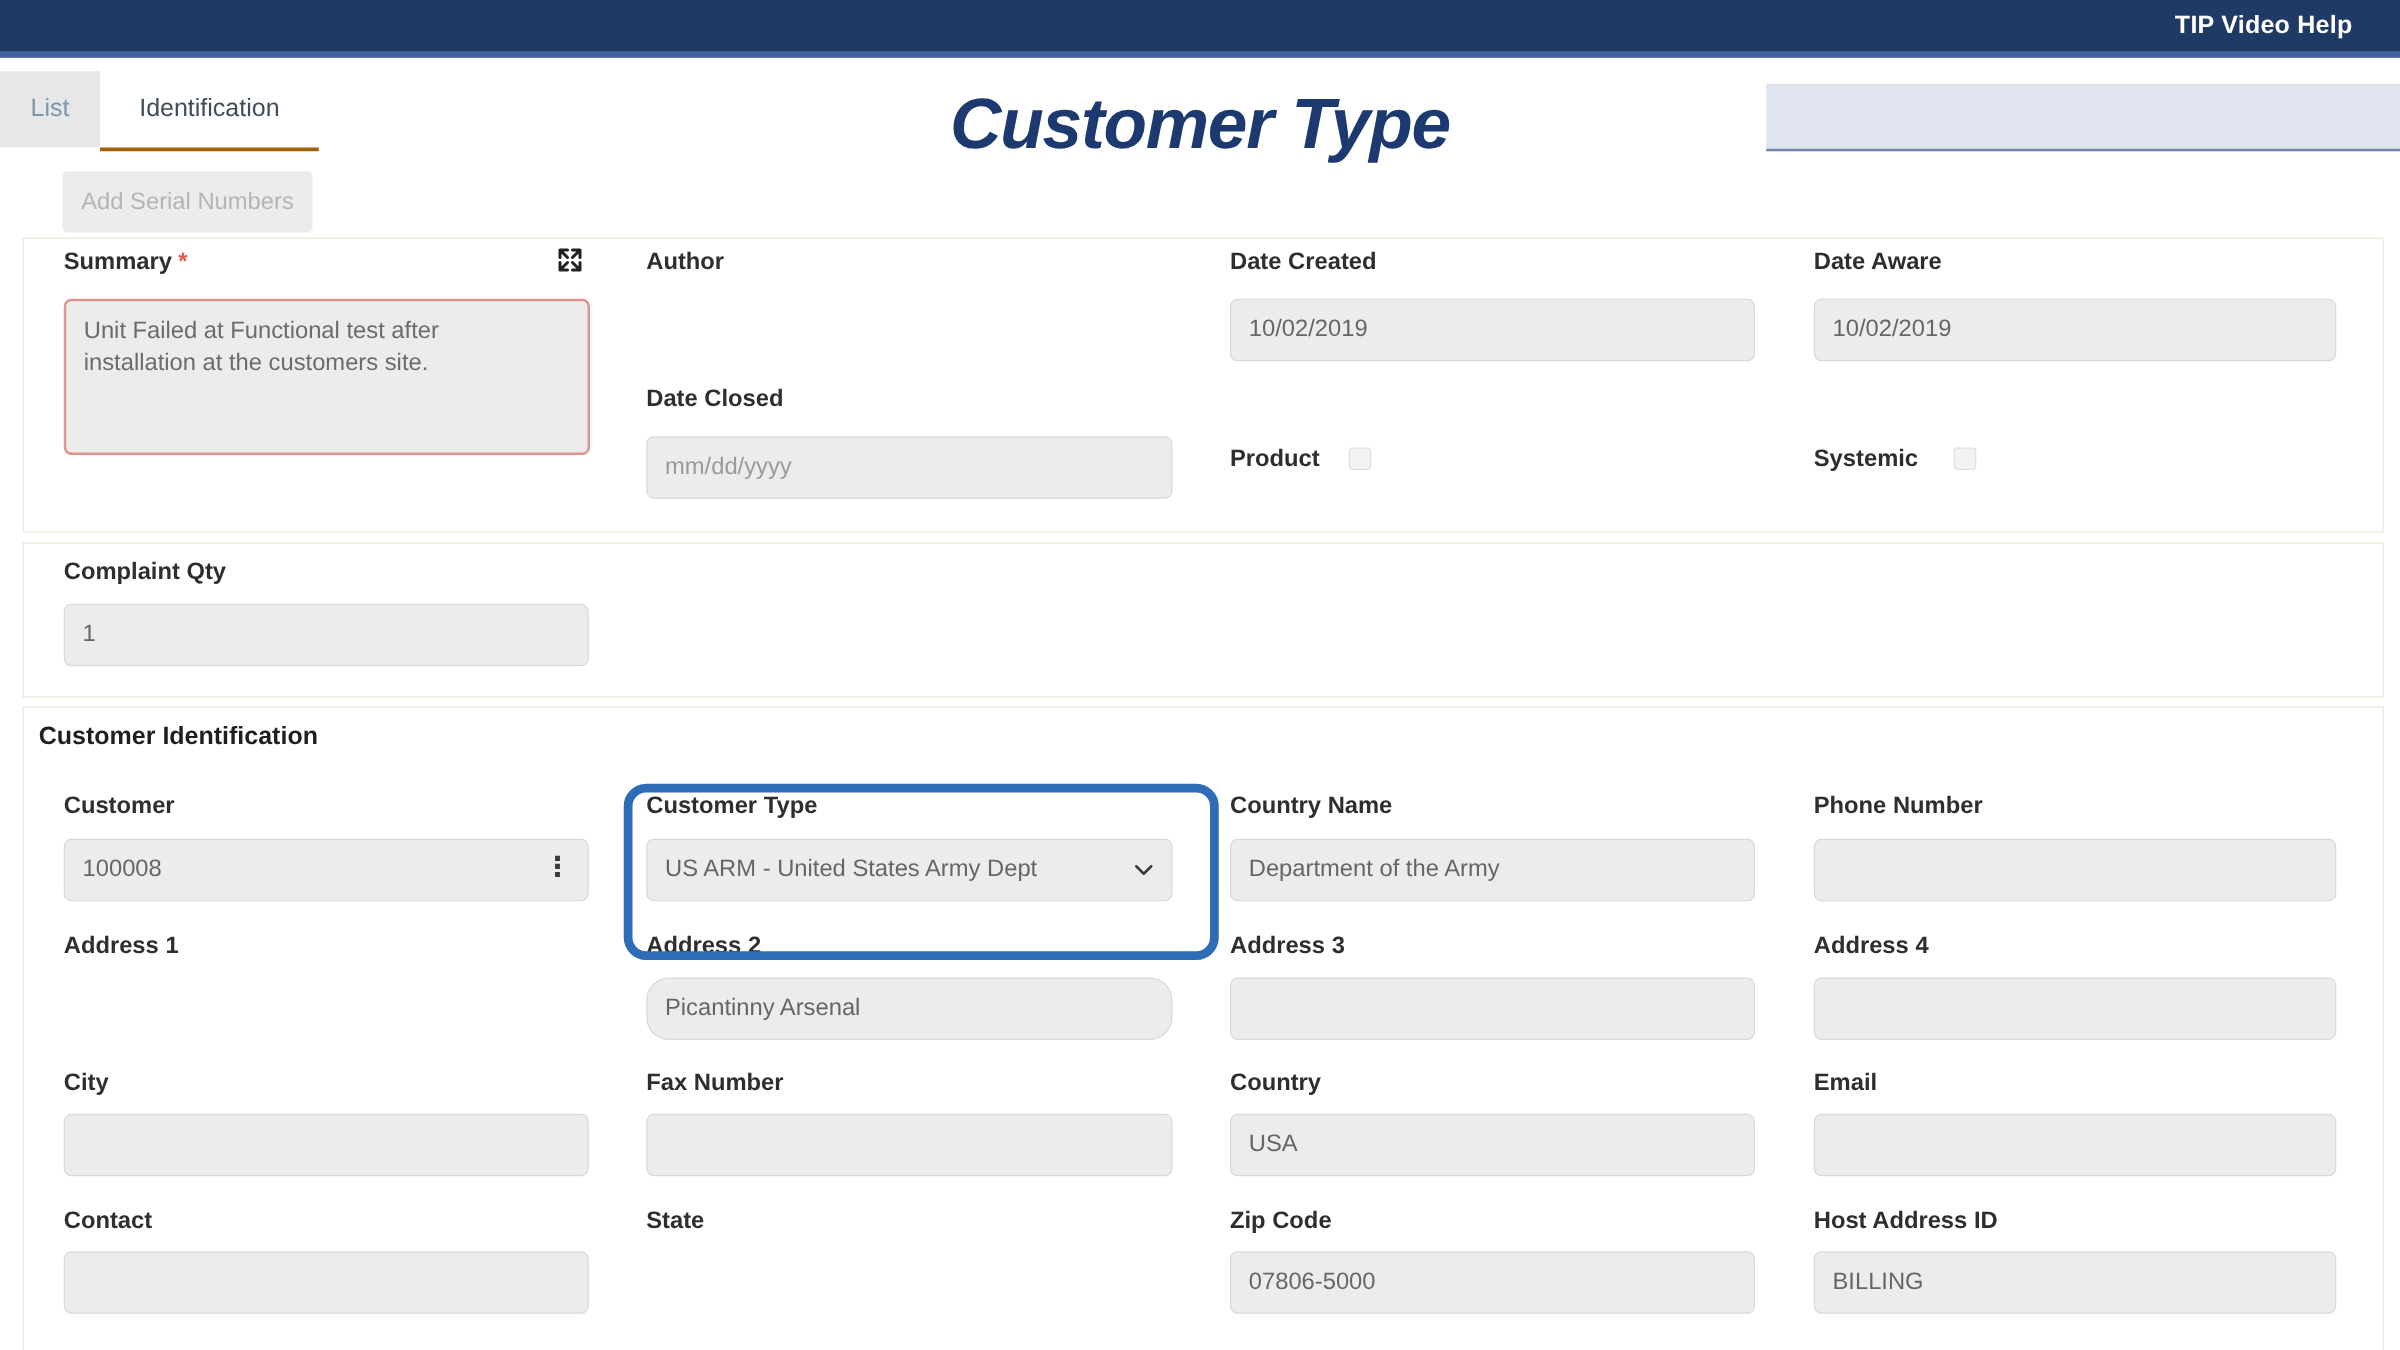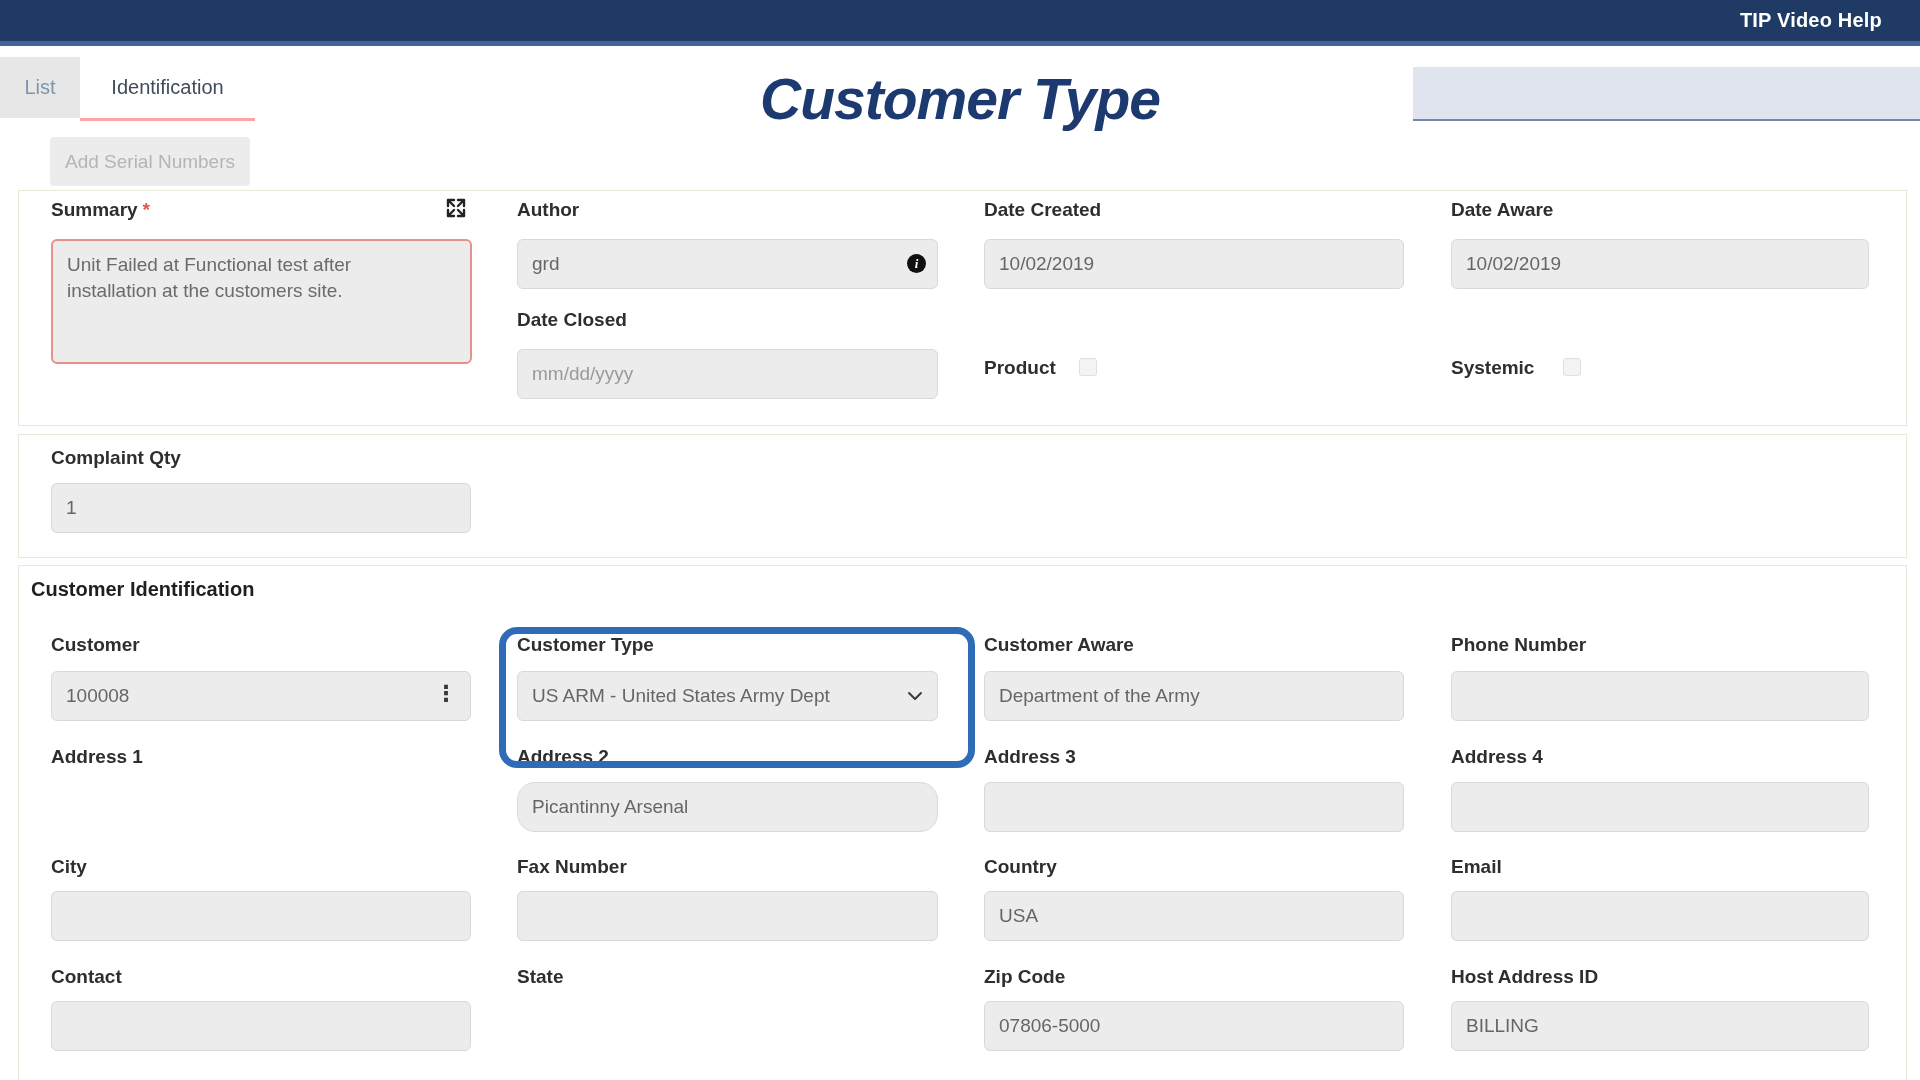--- a/index.html
+++ b/index.html
@@ -21,21 +21,21 @@
   
   .tab-list{
     position:absolute;left:0;top:57px;width:80px;height:61px;
     background:#e7e7e7;display:flex;align-items:center;justify-content:center;
     color:#7d96ad;font-size:20px;cursor:pointer;
   }
   .tab-ident{
     position:absolute;left:80px;top:57px;width:175px;height:61px;
     background:#ffffff;display:flex;align-items:center;justify-content:center;
     color:#3f4c5a;font-size:20px;cursor:pointer;
-    border-bottom:3px solid #fca5a5;
+    border-bottom:3px solid #a16207;
   }
   
   .page-title{
     position:absolute;left:700px;top:66px;width:520px;text-align:center;
     font-size:57px;font-weight:800;font-style:italic;color:#1d3a70;letter-spacing:-1px;
   }
   
   .tr-strip{
     position:absolute;left:1413px;top:67px;width:507px;height:52px;
     background:#dfe4ef;border-bottom:2px solid #7388ad;
@@ -127,24 +127,20 @@
     <svg width="26" height="26" viewBox="0 0 26 26" fill="none" stroke="#222222" stroke-width="2.4" stroke-linecap="round" stroke-linejoin="round">
       <path d="M11 11 L5 5 M5 11 L5 5 L11 5"></path>
       <path d="M15 11 L21 5 M15 5 L21 5 L21 11"></path>
       <path d="M11 15 L5 21 M5 15 L5 21 L11 21"></path>
       <path d="M15 15 L21 21 M21 15 L21 21 L15 21"></path>
     </svg>
   </button>
   <textarea class="field summary-area" style="left: 32px; top: 48px; width: 421px; height: 125px;">Unit Failed at Functional test after installation at the customers site.</textarea>
 
   <div class="lbl" style="left:498px;top:8px;">Author</div>
-  <div class="field-wrap" style="left:498px;top:48px;width:421px;height:50px;">
-    <input class="field" value="grd" style="">
-    <span class="info-badge">i</span>
-  </div>
 
   <div class="lbl" style="left:965px;top:8px;">Date Created</div>
   <input class="field" style="left: 965px; top: 48px; width: 420px;" value="10/02/2019">
 
   <div class="lbl" style="left:1432px;top:8px;">Date Aware</div>
   <input class="field" style="left: 1432px; top: 48px; width: 418px;" value="10/02/2019">
 
   <div class="lbl" style="left:498px;top:118px;">Date Closed</div>
   <input class="field" style="left: 498px; top: 158px; width: 421px;" placeholder="mm/dd/yyyy">
 
@@ -170,21 +166,21 @@
   </div>
 
   <div class="lbl" style="left:498px;top:68px;">Customer Type</div>
   <div class="field select-box" style="left:498px;top:105px;width:421px;gap:31px;">
     <span>US ARM - United States Army Dept</span>
     <svg width="16" height="10" viewBox="0 0 16 10" fill="none" stroke="#3a3a3a" stroke-width="2" stroke-linecap="round" stroke-linejoin="round">
         <polyline points="2,2 8,8 14,2"></polyline>
       </svg>
   </div>
 
-  <div class="lbl" style="left:965px;top:68px;">Customer Aware</div>
+  <div class="lbl" style="left:965px;top:68px;">Country Name</div>
   <input class="field" style="left: 965px; top: 105px; width: 420px;" value="Department of the Army">
 
   <div class="lbl" style="left:1432px;top:68px;">Phone Number</div>
   <input class="field" style="left: 1432px; top: 105px; width: 418px;" value="">
 
   <div class="lbl" style="left:32px;top:180px;">Address 1</div>
 
   <div class="lbl" style="left:498px;top:180px;">Address 2</div>
   <input class="field" style="left: 498px; top: 216px; width: 421px; border-radius: 18px;" value="Picantinny Arsenal">
 

